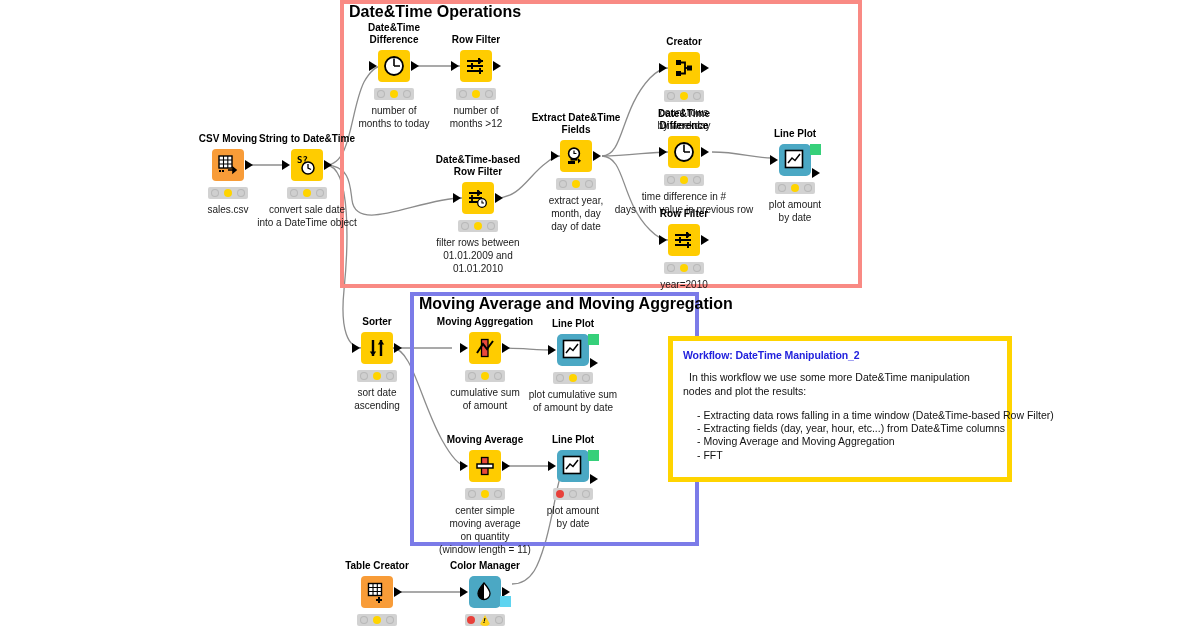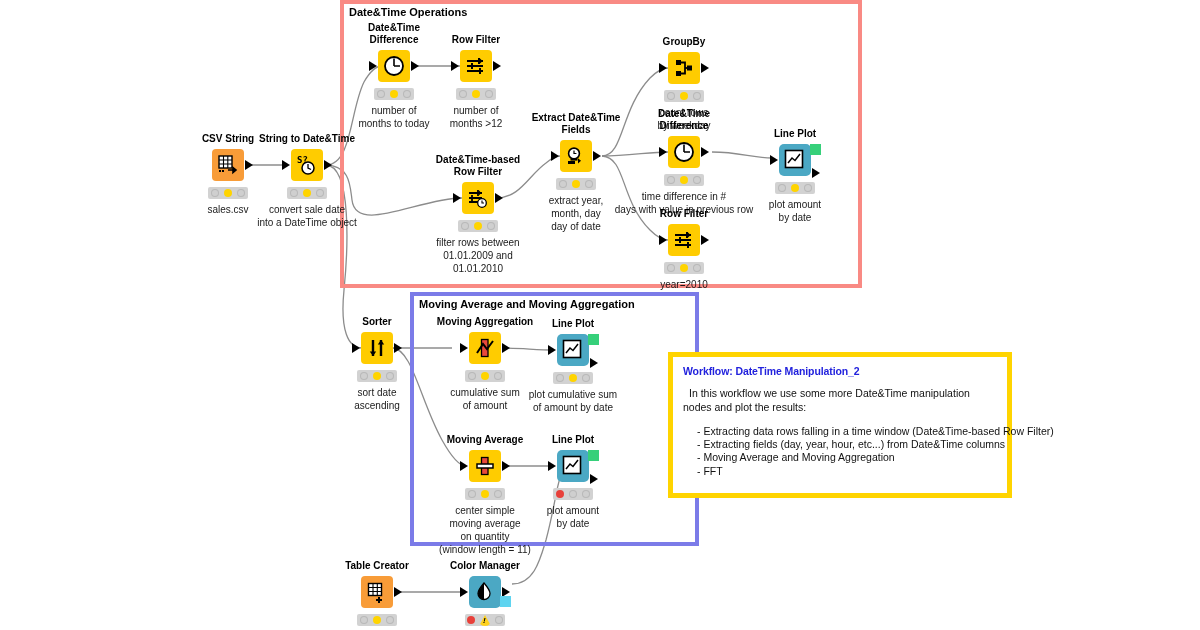--- a/index.html
+++ b/index.html
@@ -10,29 +10,29 @@
     overflow:hidden;
     position:relative;
   }
   #canvas{position:absolute;left:0;top:0;width:1200px;height:630px;}
   #wires{position:absolute;left:0;top:0;width:1200px;height:630px;pointer-events:none;}
 
   
   .groupbox{position:absolute;box-sizing:border-box;background:transparent;}
   .groupbox .gtitle{
     position:absolute;left:5px;top:2px;
-    font-size:11px;font-weight:bold;color:#000;
+    font-size:16px;font-weight:bold;color:#000;
     white-space:nowrap;line-height:12px;
   }
   #grp-datetime{left:340px;top:0px;width:522px;height:288px;border:4px solid #F98A84;}
   #grp-moving{left:410px;top:292px;width:289px;height:254px;border:4px solid #7B7BE8;}
 
   
   #annotation{
-    position:absolute;left:668px;top:352px;width:344px;height:146px;
+    position:absolute;left:668px;top:336px;width:344px;height:146px;
     box-sizing:border-box;border:5px solid #FFD400;background:#ffffff;
     padding:8px 24px 8px 10px;
   }
   #annotation .a-title{font-size:10.5px;font-weight:bold;color:#2222DD;margin:0 0 10px 0;letter-spacing:-0.1px;}
   #annotation .a-intro{font-size:10.5px;color:#111;line-height:13.5px;margin:0 0 11px 0;text-indent:6px;}
   #annotation .a-list{font-size:10.5px;color:#111;line-height:13.2px;margin-left:14px;}
   #annotation .a-list div{white-space:nowrap;}
 
   
   .node{position:absolute;width:0;height:0;}
@@ -134,21 +134,21 @@
     <div class="a-intro">In this workflow we use some more Date&amp;Time manipulation nodes and plot the results:</div>
     <div class="a-list">
       <div>- Extracting data rows falling in a time window (Date&amp;Time-based Row Filter)</div>
       <div>- Extracting fields (day, year, hour, etc...) from Date&amp;Time columns</div>
       <div>- Moving Average and Moving Aggregation</div>
       <div>- FFT</div>
     </div>
   </div>
 
   <div class="node" style="left:228px;top:149px;">
-    <div class="ntitle" style="top:-16px;">CSV String</div>
+    <div class="ntitle" style="top:-16px;">CSV Moving</div>
     <div class="nbody orange">
       <span class="ico">
         <svg width="22" height="22" viewBox="0 0 22 22">
           <rect x="2" y="2" width="13" height="12" fill="#fff" stroke="#000" stroke-width="1.4"></rect>
           <path d="M2 6h13M2 10h13M6.5 2v12M10.8 2v12" stroke="#000" stroke-width="1.1"></path>
           <path d="M11 16h6M16 13.5l3 2.5-3 2.5z" stroke="#000" stroke-width="1.6" fill="#000"></path>
           <rect x="2" y="16" width="2" height="2" fill="#000"></rect>
             <rect x="5" y="16" width="2" height="2" fill="#000"></rect>
         </svg>
       </span>
@@ -292,21 +292,21 @@
         <i></i>
       </div>
     <div class="nlabel">
       <div>extract year,</div>
         <div>month, day</div>
         <div>day of date</div>
     </div>
   </div>
 
   <div class="node" style="left:684px;top:52px;">
-    <div class="ntitle" style="top:-16px;">GroupBy</div>
+    <div class="ntitle" style="top:-16px;">Creator</div>
     <div class="nbody yellow">
       <span class="ico">
         <svg width="22" height="22" viewBox="0 0 22 22">
           <rect x="3" y="3" width="5" height="5" fill="#000"></rect>
           <rect x="3" y="14" width="5" height="5" fill="#000"></rect>
           <rect x="14" y="8.5" width="5" height="5" fill="#000"></rect>
           <path d="M8 5.5h4v11H8" stroke="#000" stroke-width="1.8" fill="none"></path>
           <path d="M12 11h3" stroke="#000" stroke-width="1.8"></path>
         </svg>
       </span>

